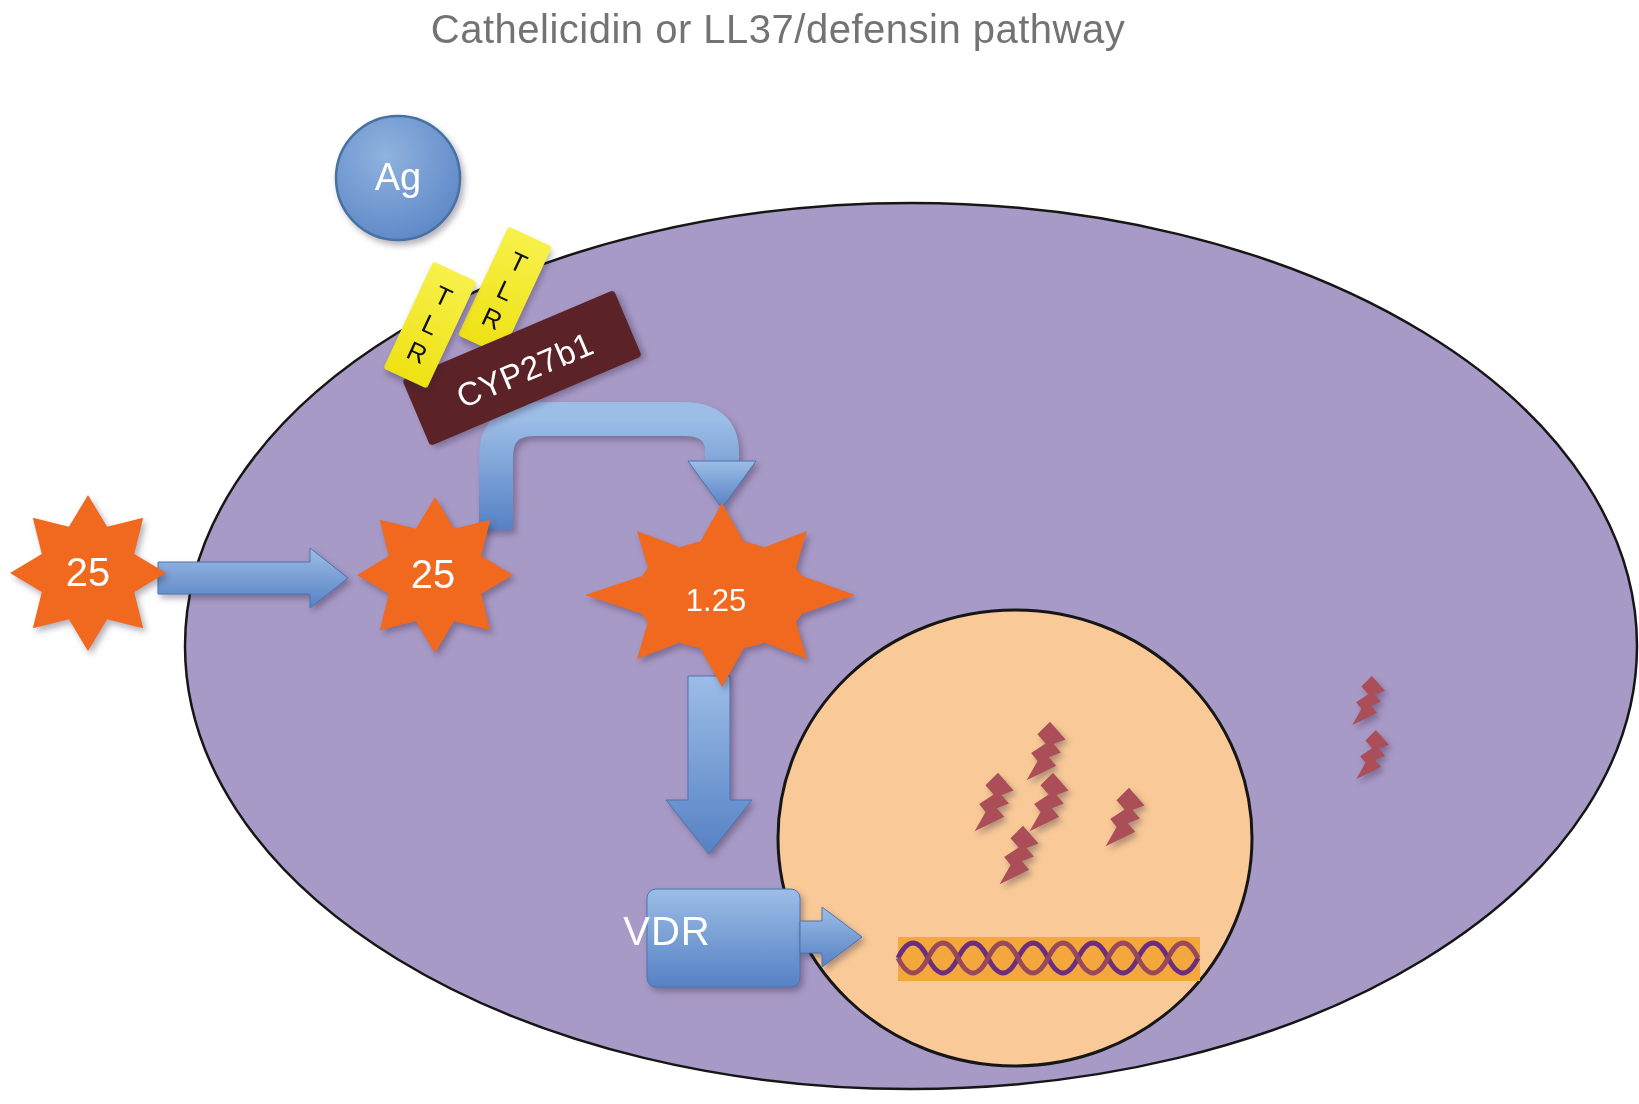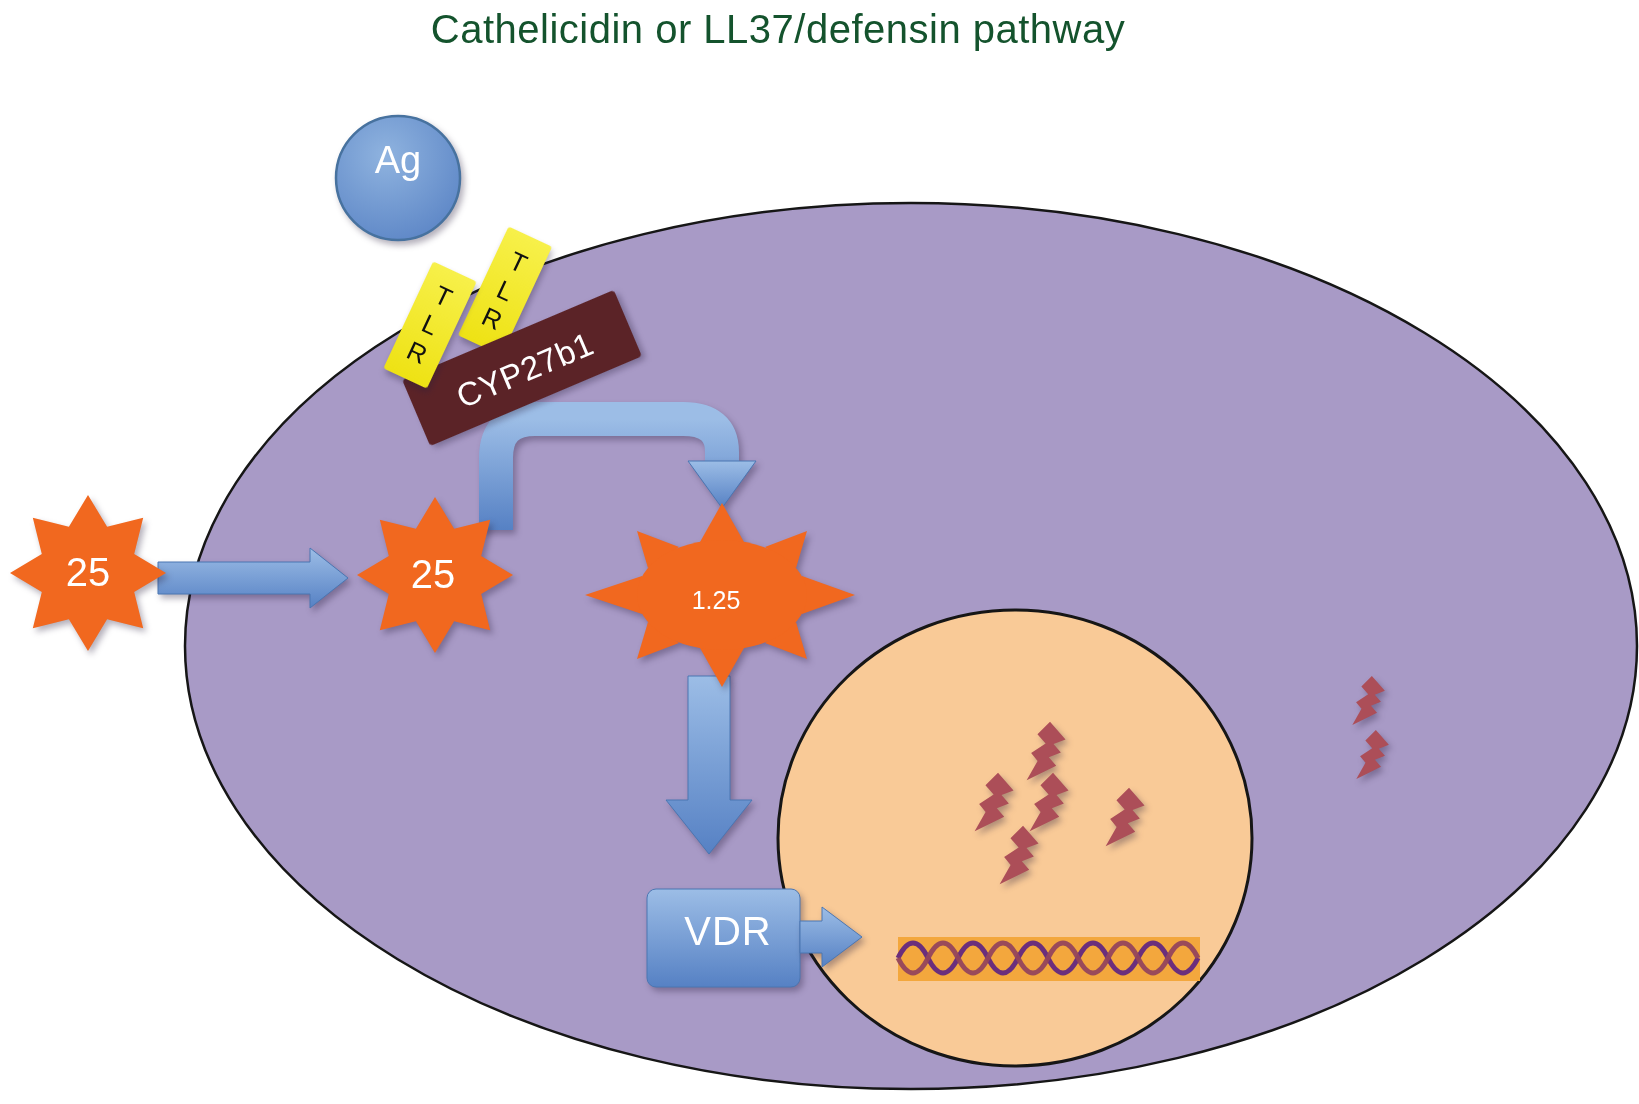--- a/index.html
+++ b/index.html
@@ -6,34 +6,34 @@
   #stage{
     position:relative;width:1639px;height:1104px;background:#fff;overflow:hidden;
     font-family:"Liberation Sans","DejaVu Sans",sans-serif;
   }
   #shapes{position:absolute;left:0;top:0;}
   .lbl{
     position:absolute;transform:translate(-50%,-50%);
     white-space:nowrap;text-align:center;line-height:1;
   }
   .lbl.white{color:#fff;}
-  .lbl.black{color:#14532d;}
+  .lbl.black{color:#737373;}
   #title-label{left:778px;top:29px;font-size:40px;letter-spacing:.5px;}
-  #ag-label{left:398px;top:160px;font-size:38px;}
+  #ag-label{left:398px;top:177px;font-size:38px;}
   .tlr-label{
     font-size:26px;letter-spacing:1px;color:#111;
     writing-mode:vertical-rl;text-orientation:upright;line-height:1;
   }
   #tlr1-label{left:430px;top:325px;transform:translate(-50%,-50%) rotate(25deg);}
   #tlr2-label{left:505px;top:291px;transform:translate(-50%,-50%) rotate(25deg);}
   #cyp-label{left:525px;top:370px;font-size:33px;transform:translate(-50%,-50%) rotate(-23deg);letter-spacing:.5px;}
   #v25out-label{left:88px;top:572px;font-size:40px;}
   #v25in-label{left:433px;top:574px;font-size:40px;}
-  #v125-label{left:716px;top:600px;font-size:25px;}
-  #vdr-label{left:728px;top:931px;font-size:40px;letter-spacing:1px;}
+  #v125-label{left:716px;top:600px;font-size:31px;}
+  #vdr-label{left:667px;top:931px;font-size:40px;letter-spacing:1px;}
   #products-label{left:1275px;top:829px;font-size:35px;}
   .shadowed{filter:drop-shadow(3px 4px 3px rgba(40,30,60,.35));}
 </style>
 </head>
 <body>
 
 <div id="stage">
 
   <svg id="shapes" width="1639" height="1104" viewBox="0 0 1639 1104">
     <defs>

